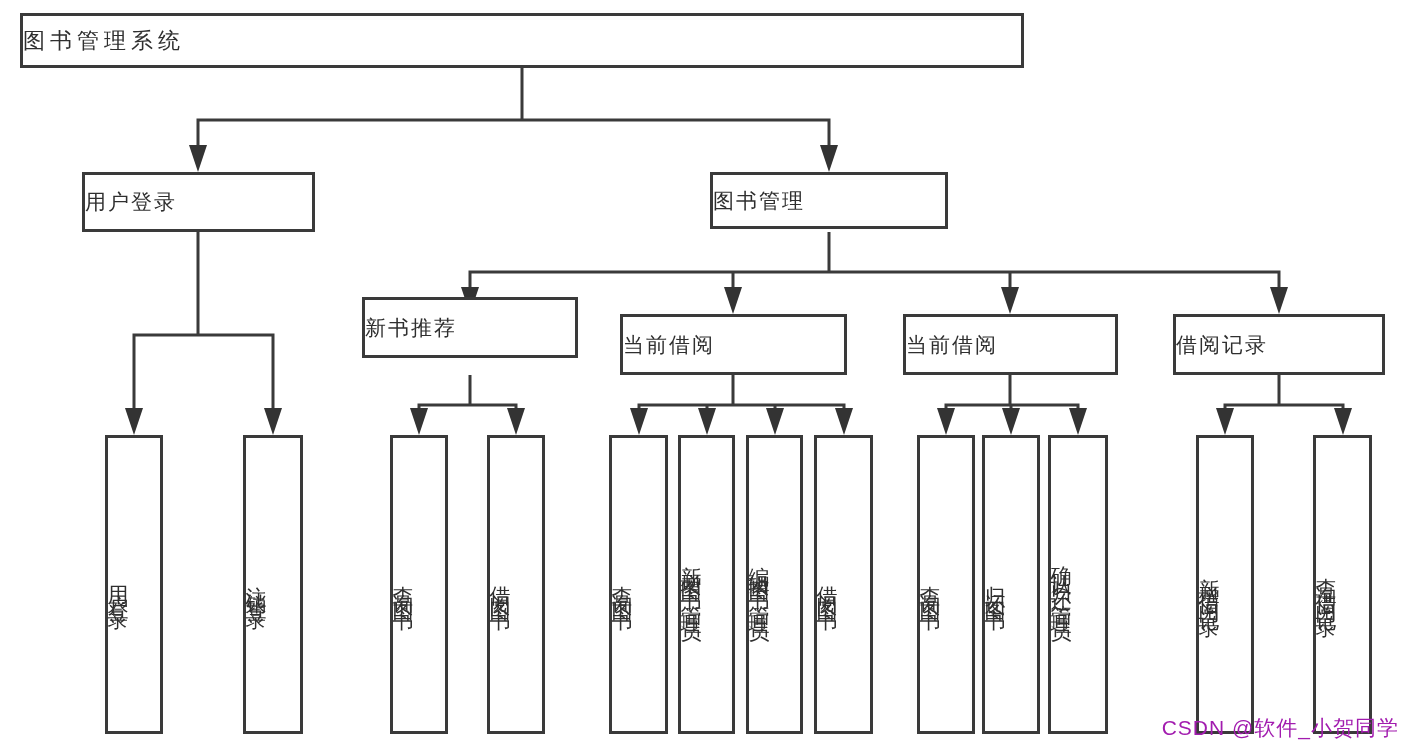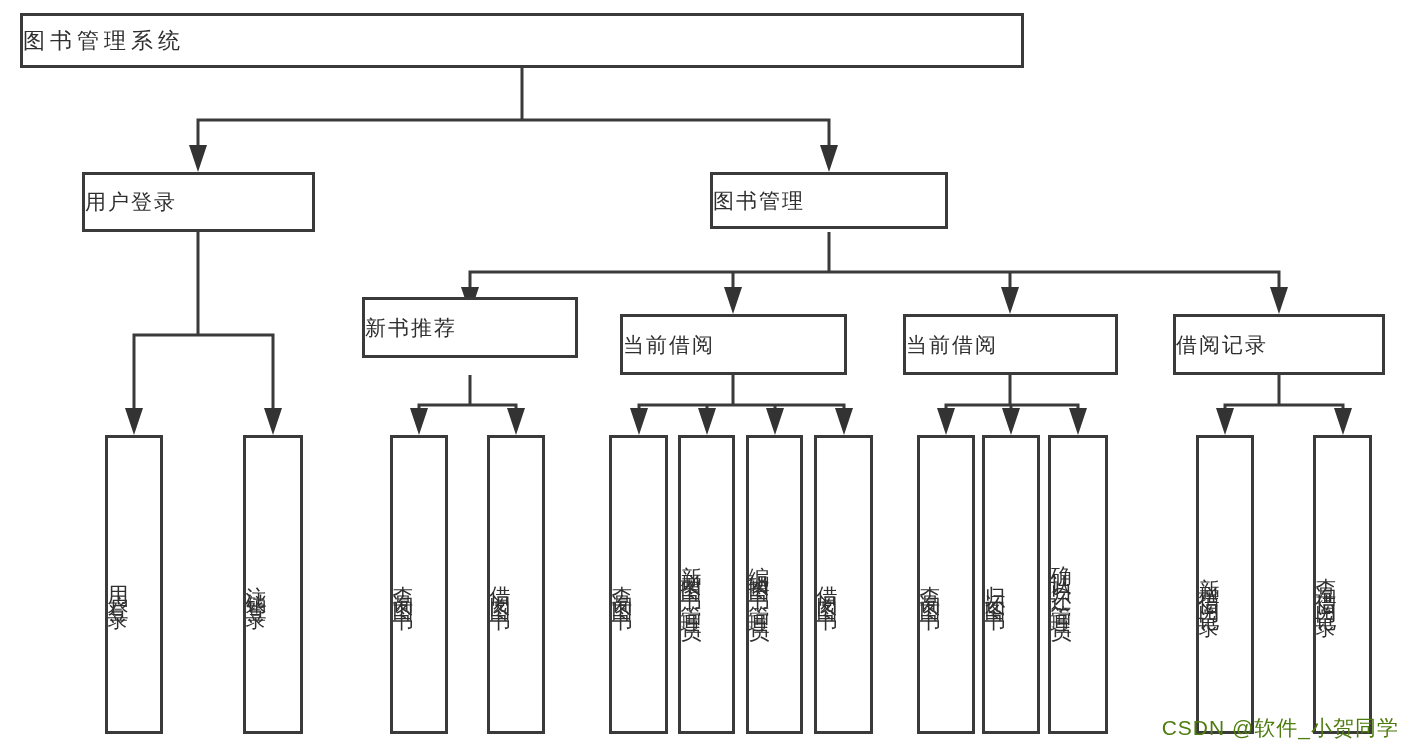--- a/index.html
+++ b/index.html
@@ -37,21 +37,21 @@
     font-size:21px;
     line-height:1;
     letter-spacing:8px;
   }
   .watermark {
     position:absolute;
     right:6px;
     bottom:5px;
     font-size:21px;
     letter-spacing:1px;
-    color:#4d7c0f;
+    color:#a21caf;
     z-index:3;
     white-space:nowrap;
   }
 </style>
 </head>
 <body>
 
 <div class="canvas">
 
   <svg class="connector-layer" width="1405" height="747" viewBox="0 0 1405 747">

